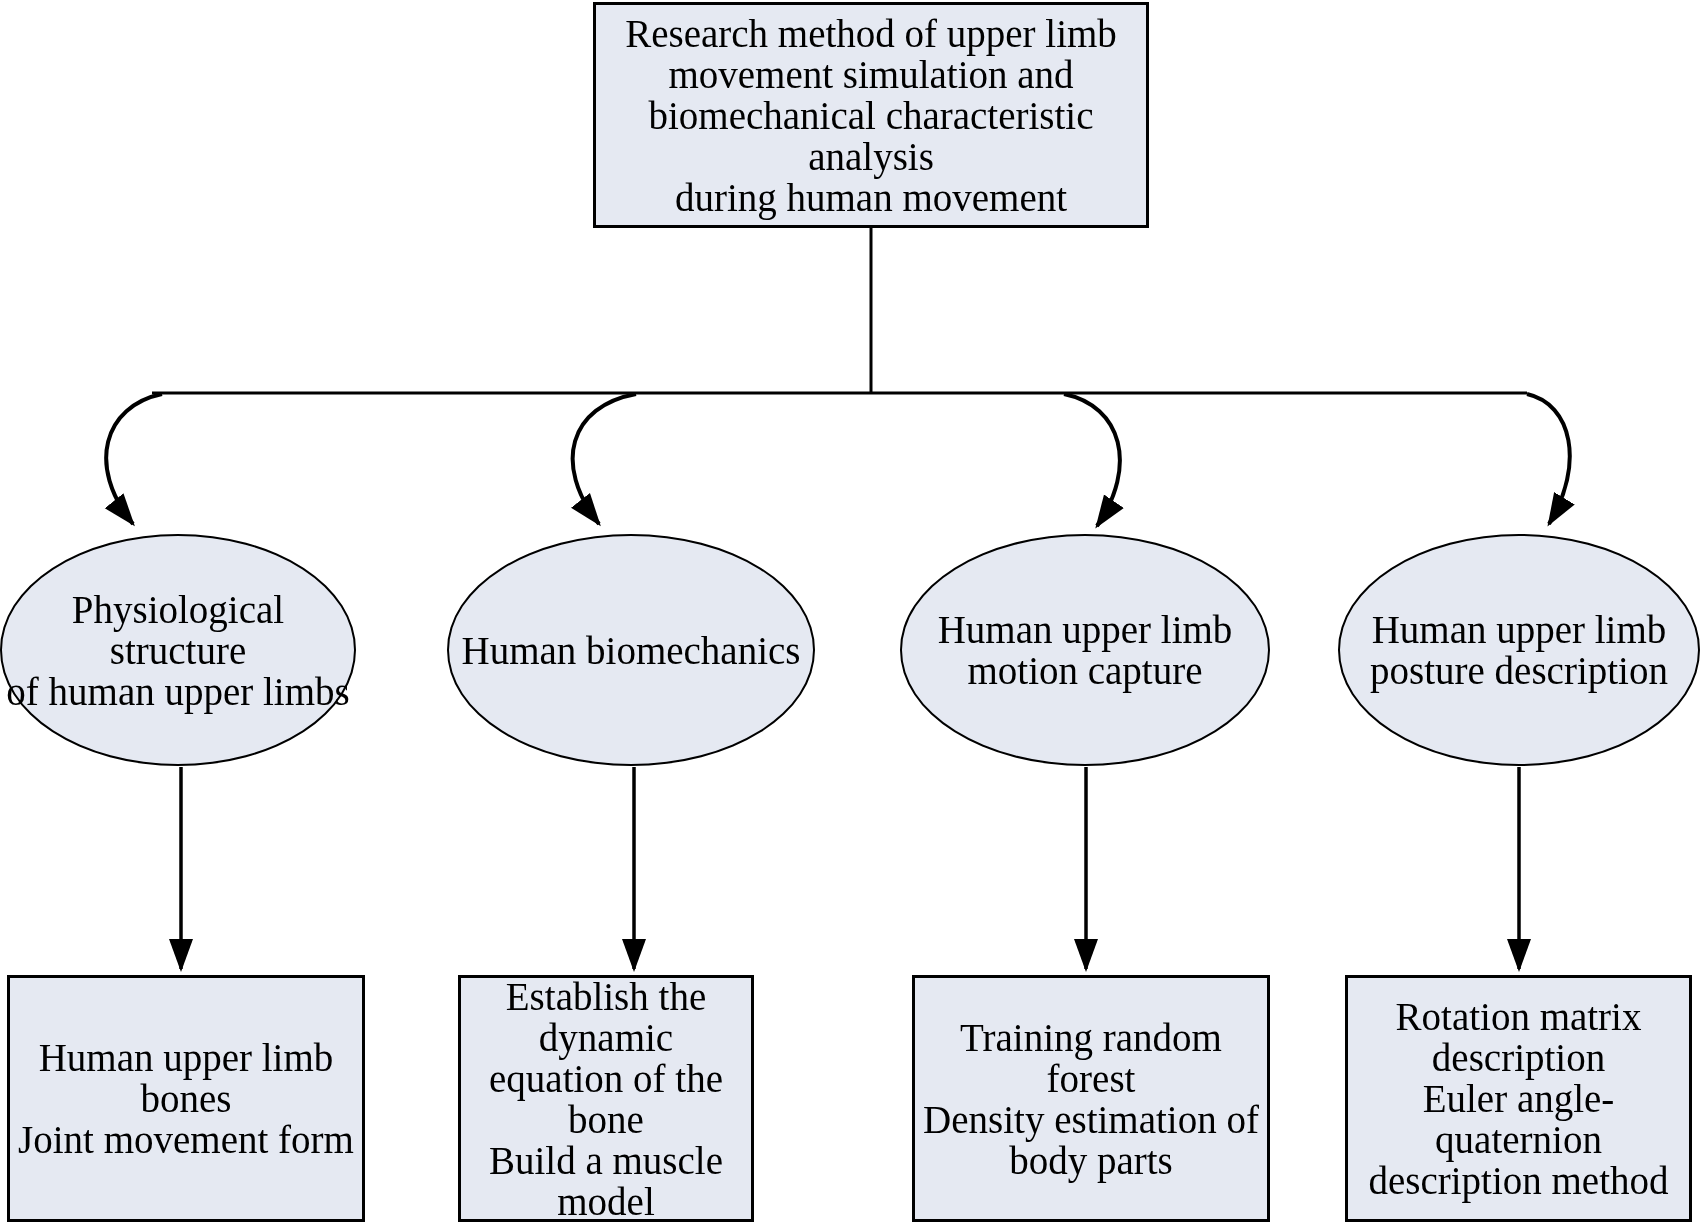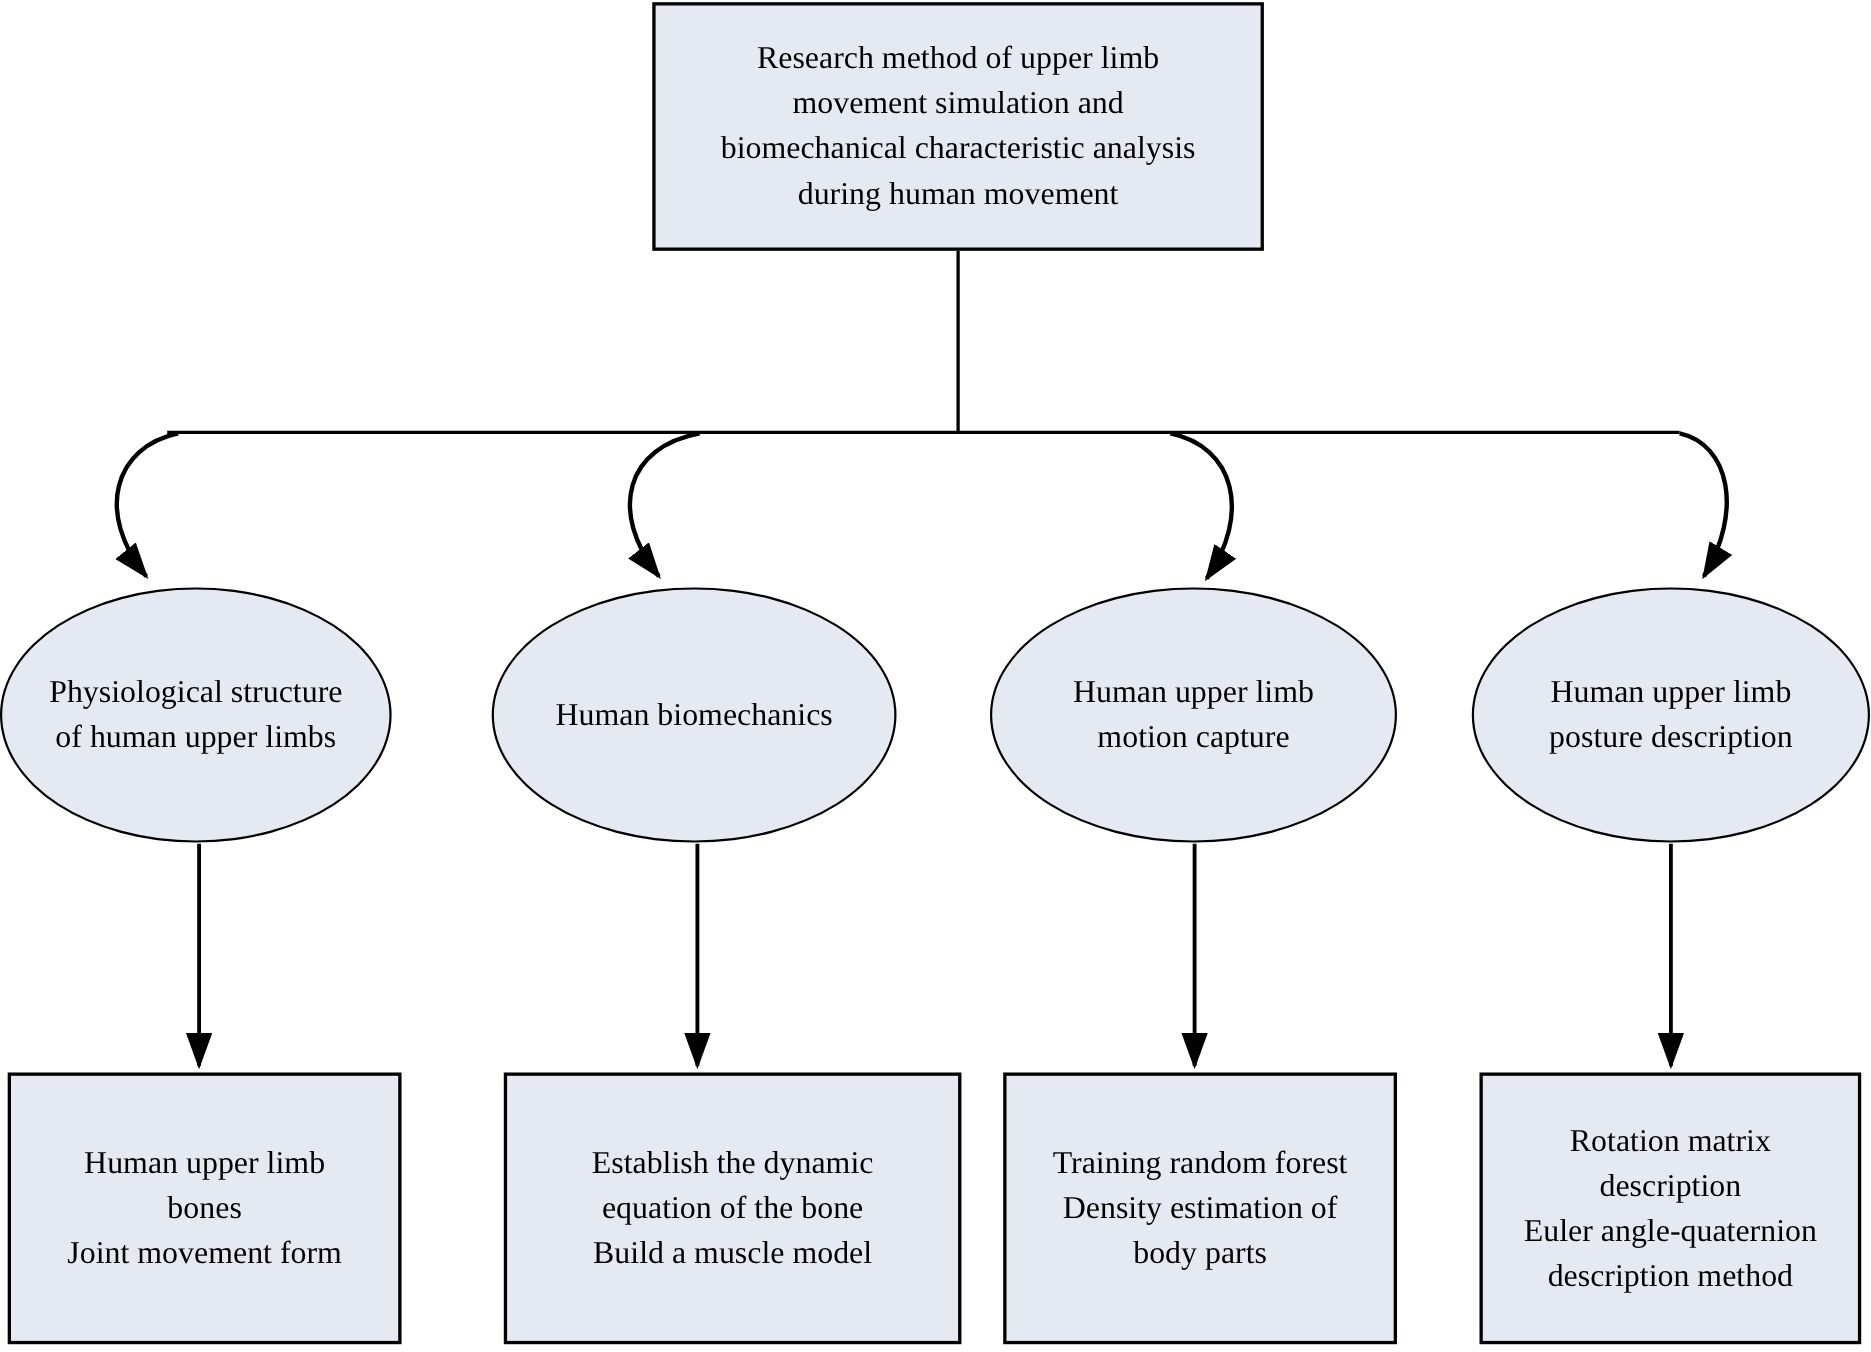--- a/index.html
+++ b/index.html
@@ -33,34 +33,34 @@
   }
   .rect-node {
     border: 3px solid #000000;
   }
   .ellipse-node {
     border: 2px solid #000000;
     border-radius: 50%;
   }
   .node-text {
     white-space: pre-line;
-    font-size: 29px;
+    font-size: 39px;
     line-height: 41px;
     padding: 0 4px;
   }
   
   #root-node   { left: 593px;  top: 2px;   width: 556px; height: 226px; }
   
   #topic-1 { left: 0;    top: 534px; width: 356px; height: 232px; }
   #topic-2 { left: 447px;  top: 534px; width: 368px; height: 232px; }
   #topic-3 { left: 900px;  top: 534px; width: 370px; height: 232px; }
   #topic-4 { left: 1338px; top: 534px; width: 362px; height: 232px; }
   
   #detail-1 { left: 7px;    top: 975px; width: 358px; height: 247px; }
-  #detail-2 { left: 458px;  top: 975px; width: 416px; height: 247px; }
+  #detail-2 { left: 458px;  top: 975px; width: 296px; height: 247px; }
   #detail-3 { left: 912px;  top: 975px; width: 358px; height: 247px; }
   #detail-4 { left: 1345px; top: 975px; width: 347px; height: 247px; }
 </style>
 </head>
 <body>
 
 <div id="canvas">
 
   <svg id="connector-layer" viewBox="0 0 1701 1229" xmlns="http://www.w3.org/2000/svg">
     <defs>

